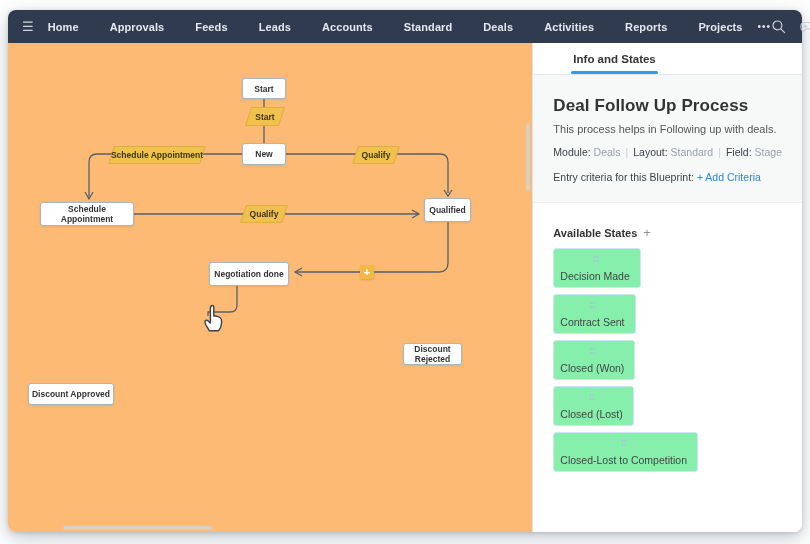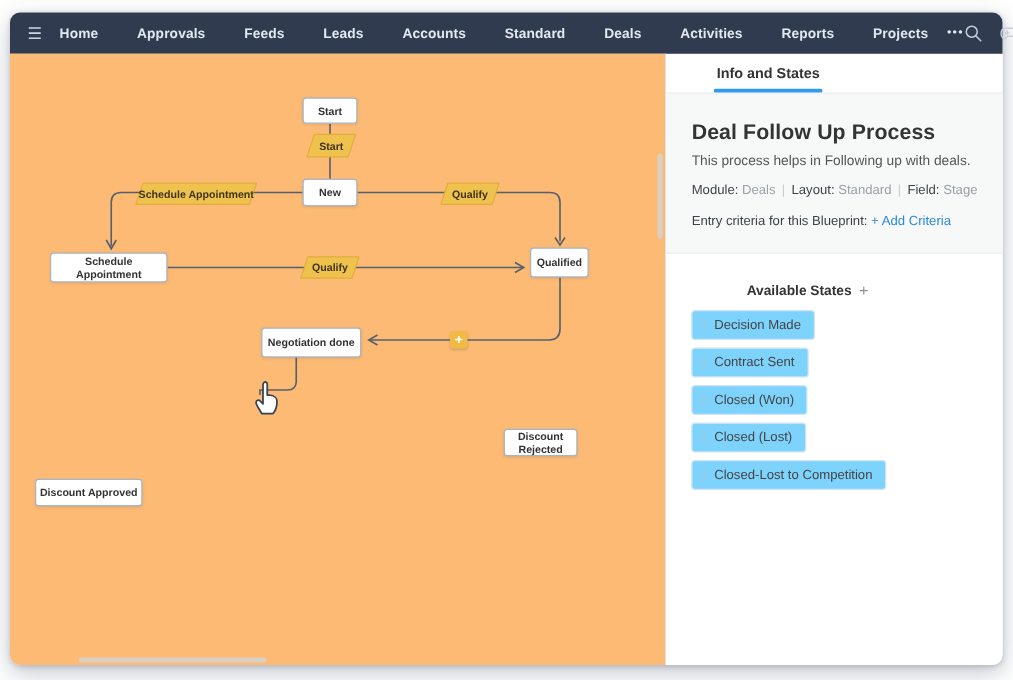--- a/index.html
+++ b/index.html
@@ -47,26 +47,26 @@
   .info-section { background:#f7f8f8; padding:13px 20px 4px; border-bottom:1px solid #ebedee; }
   .panel h1 { font-size:17px; font-weight:bold; color:#333; margin:8px 0 7px; letter-spacing:.1px; }
   .desc { font-size:11px; color:#555; }
   .meta { font-size:10.5px; margin-top:11px; color:#444; white-space:nowrap; }
   .meta b { color:#3d4449; font-weight:normal; }
   .meta .val { color:#9aa1a8; }
   .meta .pipe { color:#c9ced3; margin:0 5px; font-style:normal; }
   .entry { font-size:10.5px; color:#3d4449; margin:13px 0 15px; }
   .entry a { color:#2d87e0; text-decoration:none; cursor:pointer; }
   .states-section { padding:23px 20px; }
-  .states-head { font-size:11px; font-weight:bold; color:#333; display:flex; align-items:center;margin-left:44px; }
+  .states-head { font-size:11px; font-weight:bold; color:#333; display:flex; align-items:center; }
   .states-plus { color:#8a9197; font-weight:normal; font-size:13px; margin-left:6px; cursor:pointer; line-height:1; }
   .states-list { margin-top:9px; }
   .chip-row { margin-bottom:6px; }
-  .chip { display:inline-flex; align-items:center; gap:6px; background:#7dd3fc; border:1px solid #cfe4f4;
-          border-radius:3px; padding:5px 10px 5px 6px; font-size:10.5px; color:#444; cursor:pointer; }
+  .chip { display:inline-flex; align-items:center; gap:6px; background:#86efac; border:1px solid #cfe4f4;
+          border-radius:3px; padding:5px 10px 5px 6px; font-size:10.5px; color:#444; cursor:pointer;flex-direction:column; }
   .dots { width:5px; height:10px; background-image:radial-gradient(#a6c5dc 1px, transparent 1.1px);
           background-size:3px 4px; background-position:0 1px; }
 </style>
 </head>
 <body>
 
 <div class="card">
 
   <header class="navbar">
     <span class="hamburger">☰</span>

